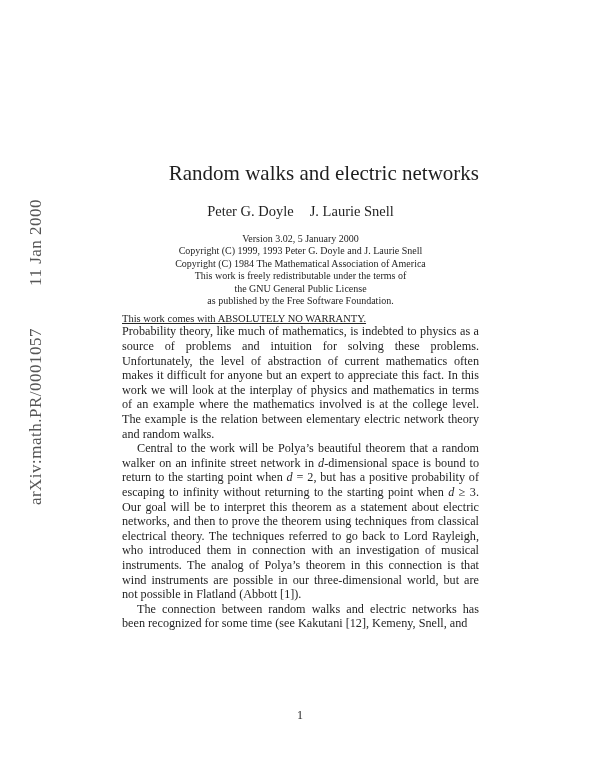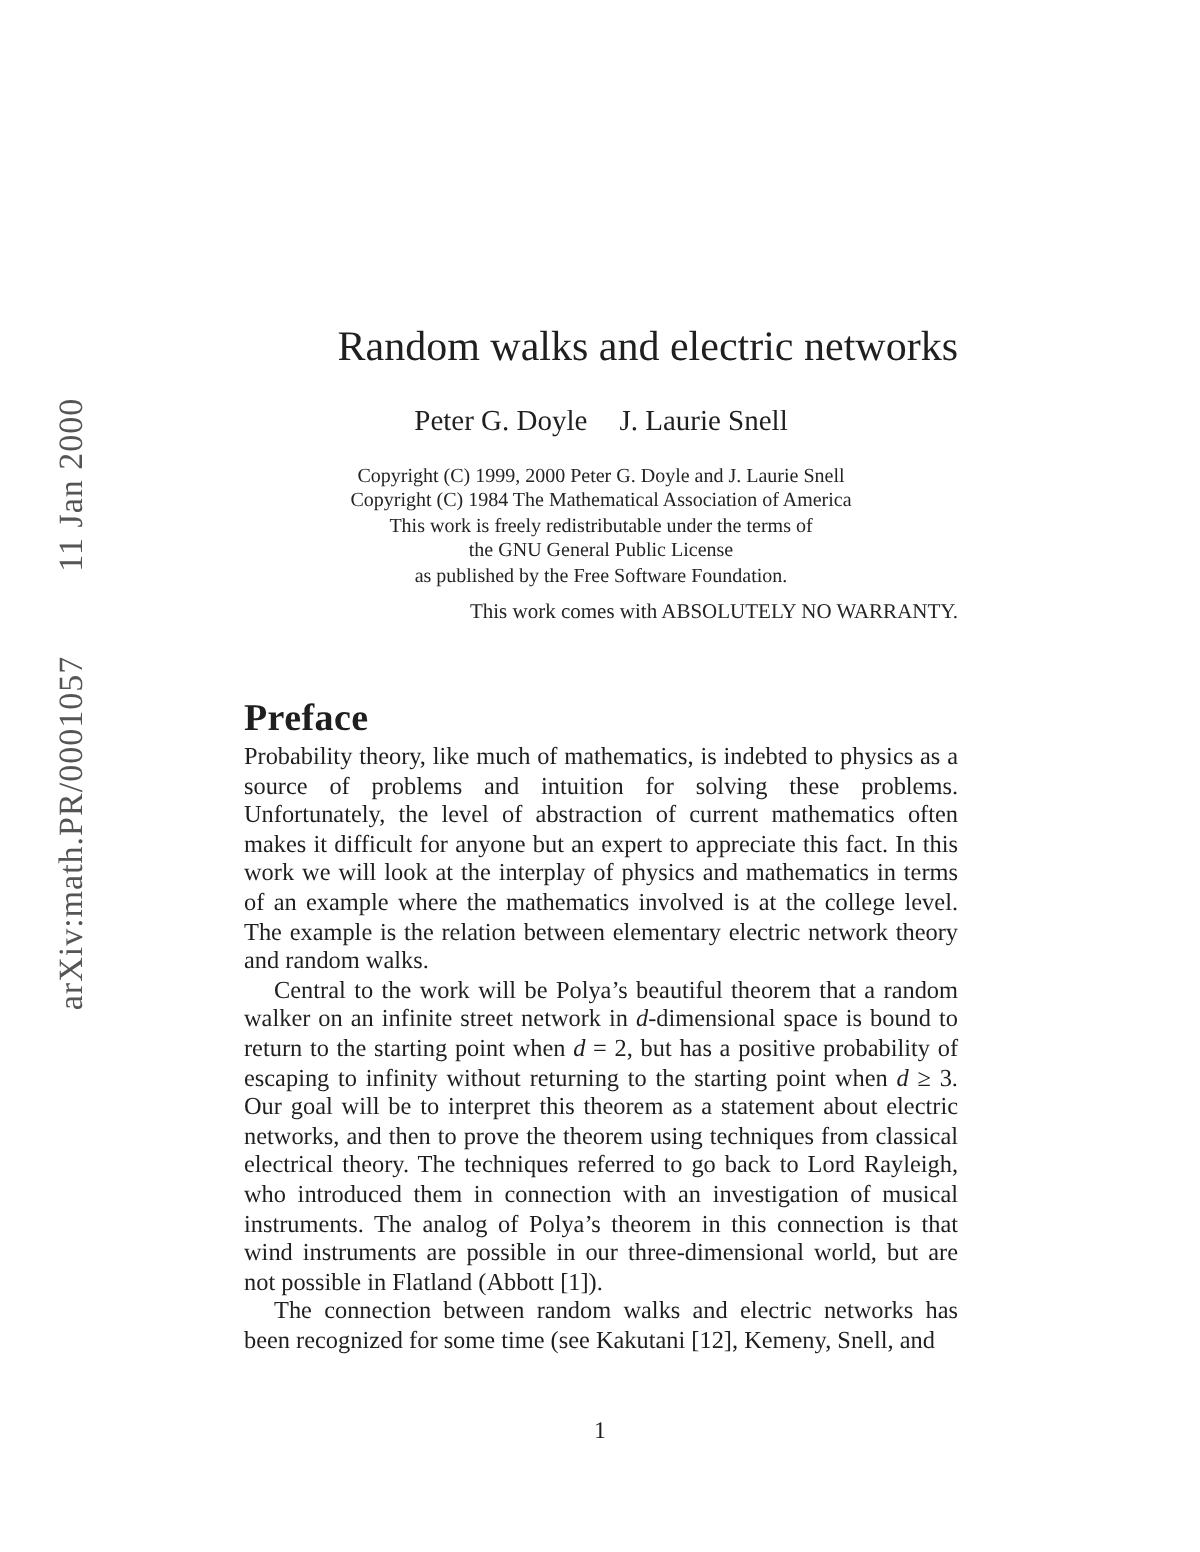--- a/index.html
+++ b/index.html
@@ -52,23 +52,24 @@
   }
   .imprint {
     margin-top: 13px;
     text-align: center;
     font-size: 10px;
     line-height: 12.4px;
     color: #242424;
   }
   .warranty {
     margin-top: 6px;
-    text-align: right;
+    text-align: left;
     font-size: 10.5px;
     color: #242424;
+    text-decoration: underline;
   }
   .section-heading {
     margin: 37px 0 0 0;
     font-size: 19px;
     font-weight: bold;
     letter-spacing: 0.2px;
   }
   .body-text {
     font-size: 12.2px;
     line-height: 14.6px;
@@ -104,30 +105,30 @@
   <div class="content">
 
     <div class="title">Random walks and electric networks</div>
 
     <div class="authors">
       <span>Peter G. Doyle</span>
       <span>J. Laurie Snell</span>
     </div>
 
     <div class="imprint">
-      <div>Copyright (C) 1999, 2000 Peter G. Doyle and J. Laurie Snell</div>
+      <div>Version 3.02, 5 January 2000</div>
+      <div>Copyright (C) 1999, 1993 Peter G. Doyle and J. Laurie Snell</div>
       <div>Copyright (C) 1984 The Mathematical Association of America</div>
       <div>This work is freely redistributable under the terms of</div>
       <div>the GNU General Public License</div>
       <div>as published by the Free Software Foundation.</div>
     </div>
 
     <div class="warranty">This work comes with ABSOLUTELY NO WARRANTY.</div>
 
-    <h1 class="section-heading">Preface</h1>
 
     <div class="body-text">
       <p>Probability theory, like much of mathematics, is indebted to physics as a source of problems and intuition for solving these problems. Unfortunately, the level of abstraction of current mathematics often makes it difficult for anyone but an expert to appreciate this fact. In this work we will look at the interplay of physics and mathematics in terms of an example where the mathematics involved is at the college level. The example is the relation between elementary electric network theory and random walks.</p>
       <p class="indented"><span>Central to the work will be Polya’s beautiful theorem that a random walker on an infinite street network in </span><span class="math-var">d</span><span>-dimensional space is bound to return to the starting point when </span><span class="math-var">d</span><span> = 2, but has a positive probability of escaping to infinity without returning to the starting point when </span><span class="math-var">d</span><span> ≥ 3. Our goal will be to interpret this theorem as a statement about electric networks, and then to prove the theorem using techniques from classical electrical theory. The techniques referred to go back to Lord Rayleigh, who introduced them in connection with an investigation of musical instruments. The analog of Polya’s theorem in this connection is that wind instruments are possible in our three-dimensional world, but are not possible in Flatland (Abbott [1]).</span></p>
       <p class="indented">The connection between random walks and electric networks has been recognized for some time (see Kakutani [12], Kemeny, Snell, and</p>
     </div>
 
   </div>
 
   <div class="page-number">1</div>

